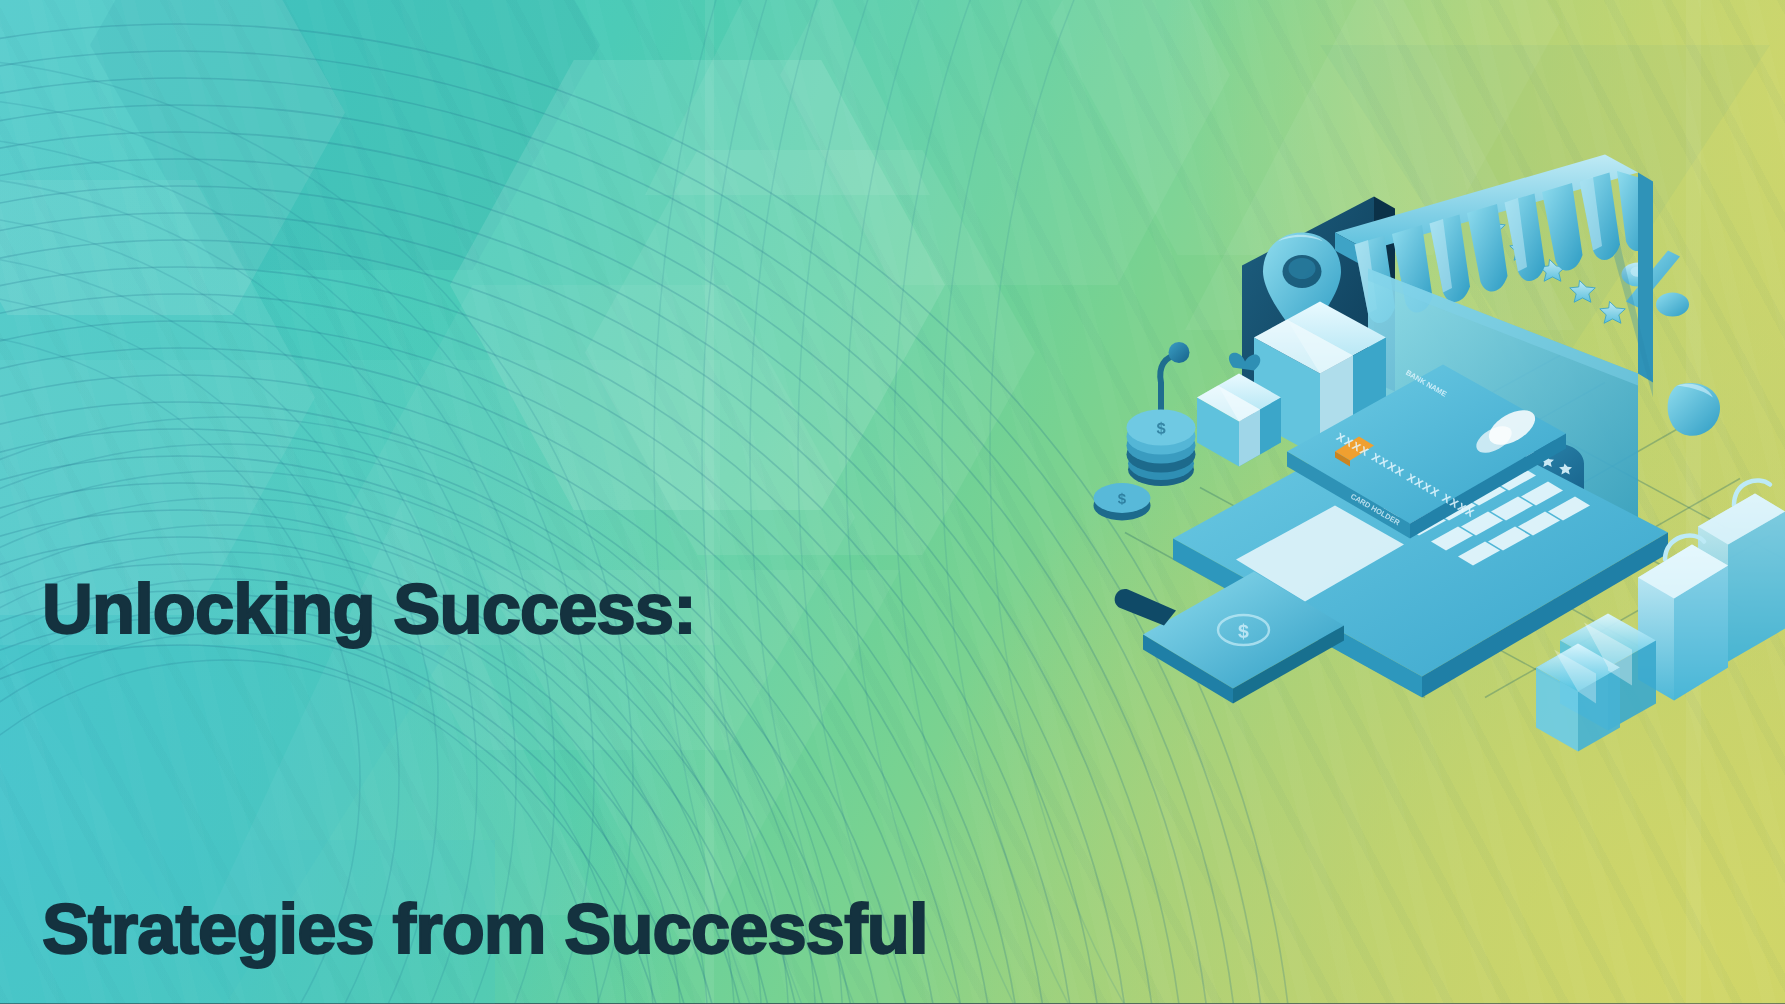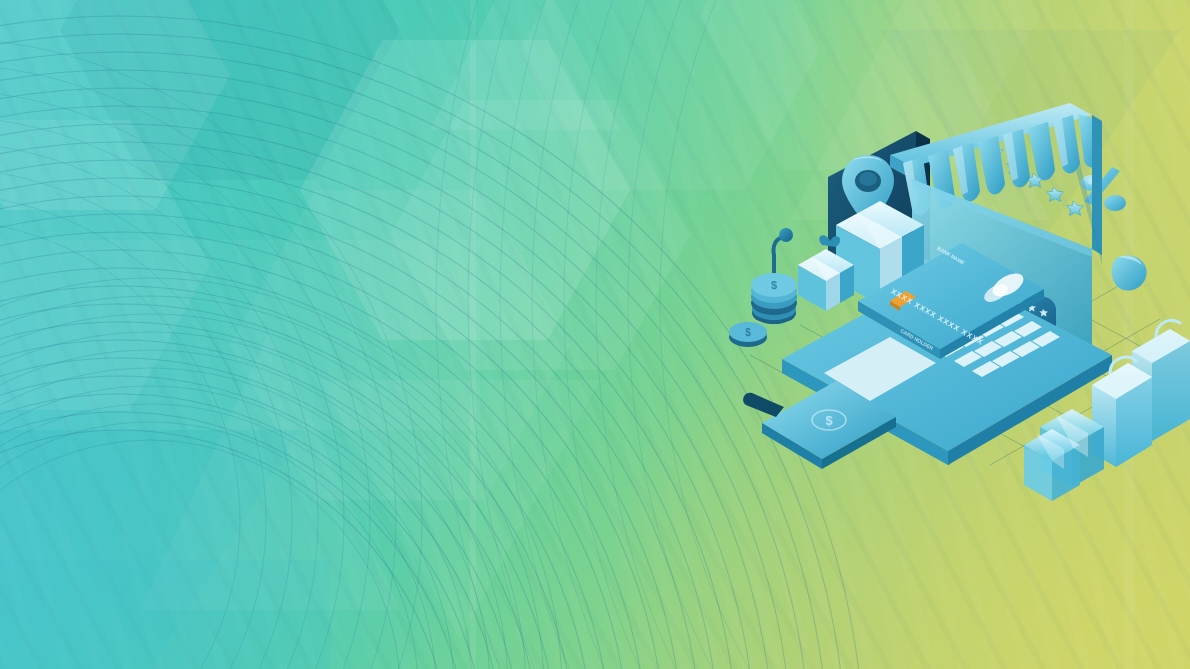--- a/index.html
+++ b/index.html
@@ -191,20 +191,22 @@
         <ellipse cx="1020" cy="300" rx="456" ry="668"></ellipse>
         <ellipse cx="1020" cy="300" rx="488" ry="704"></ellipse>
         <ellipse cx="1020" cy="300" rx="520" ry="740"></ellipse>
         <ellipse cx="1020" cy="300" rx="552" ry="776"></ellipse>
         <ellipse cx="1020" cy="300" rx="584" ry="812"></ellipse>
       </g>
     </svg>
   </div>
 
   <h1 id="headline">
+    <span class="hl-line">Unlocking Success:</span>
+    <span class="hl-line">Strategies from Successful</span>
     
   </h1>
 
   <div id="illustration">
   <svg viewBox="0 0 450 430" xmlns="http://www.w3.org/2000/svg">
     <defs>
       <linearGradient id="gBlue" x1="0" y1="0" x2="1" y2="1">
         <stop offset="0" stop-color="#8fdcee"></stop>
             <stop offset="1" stop-color="#2f9dc4"></stop>
       </linearGradient>

